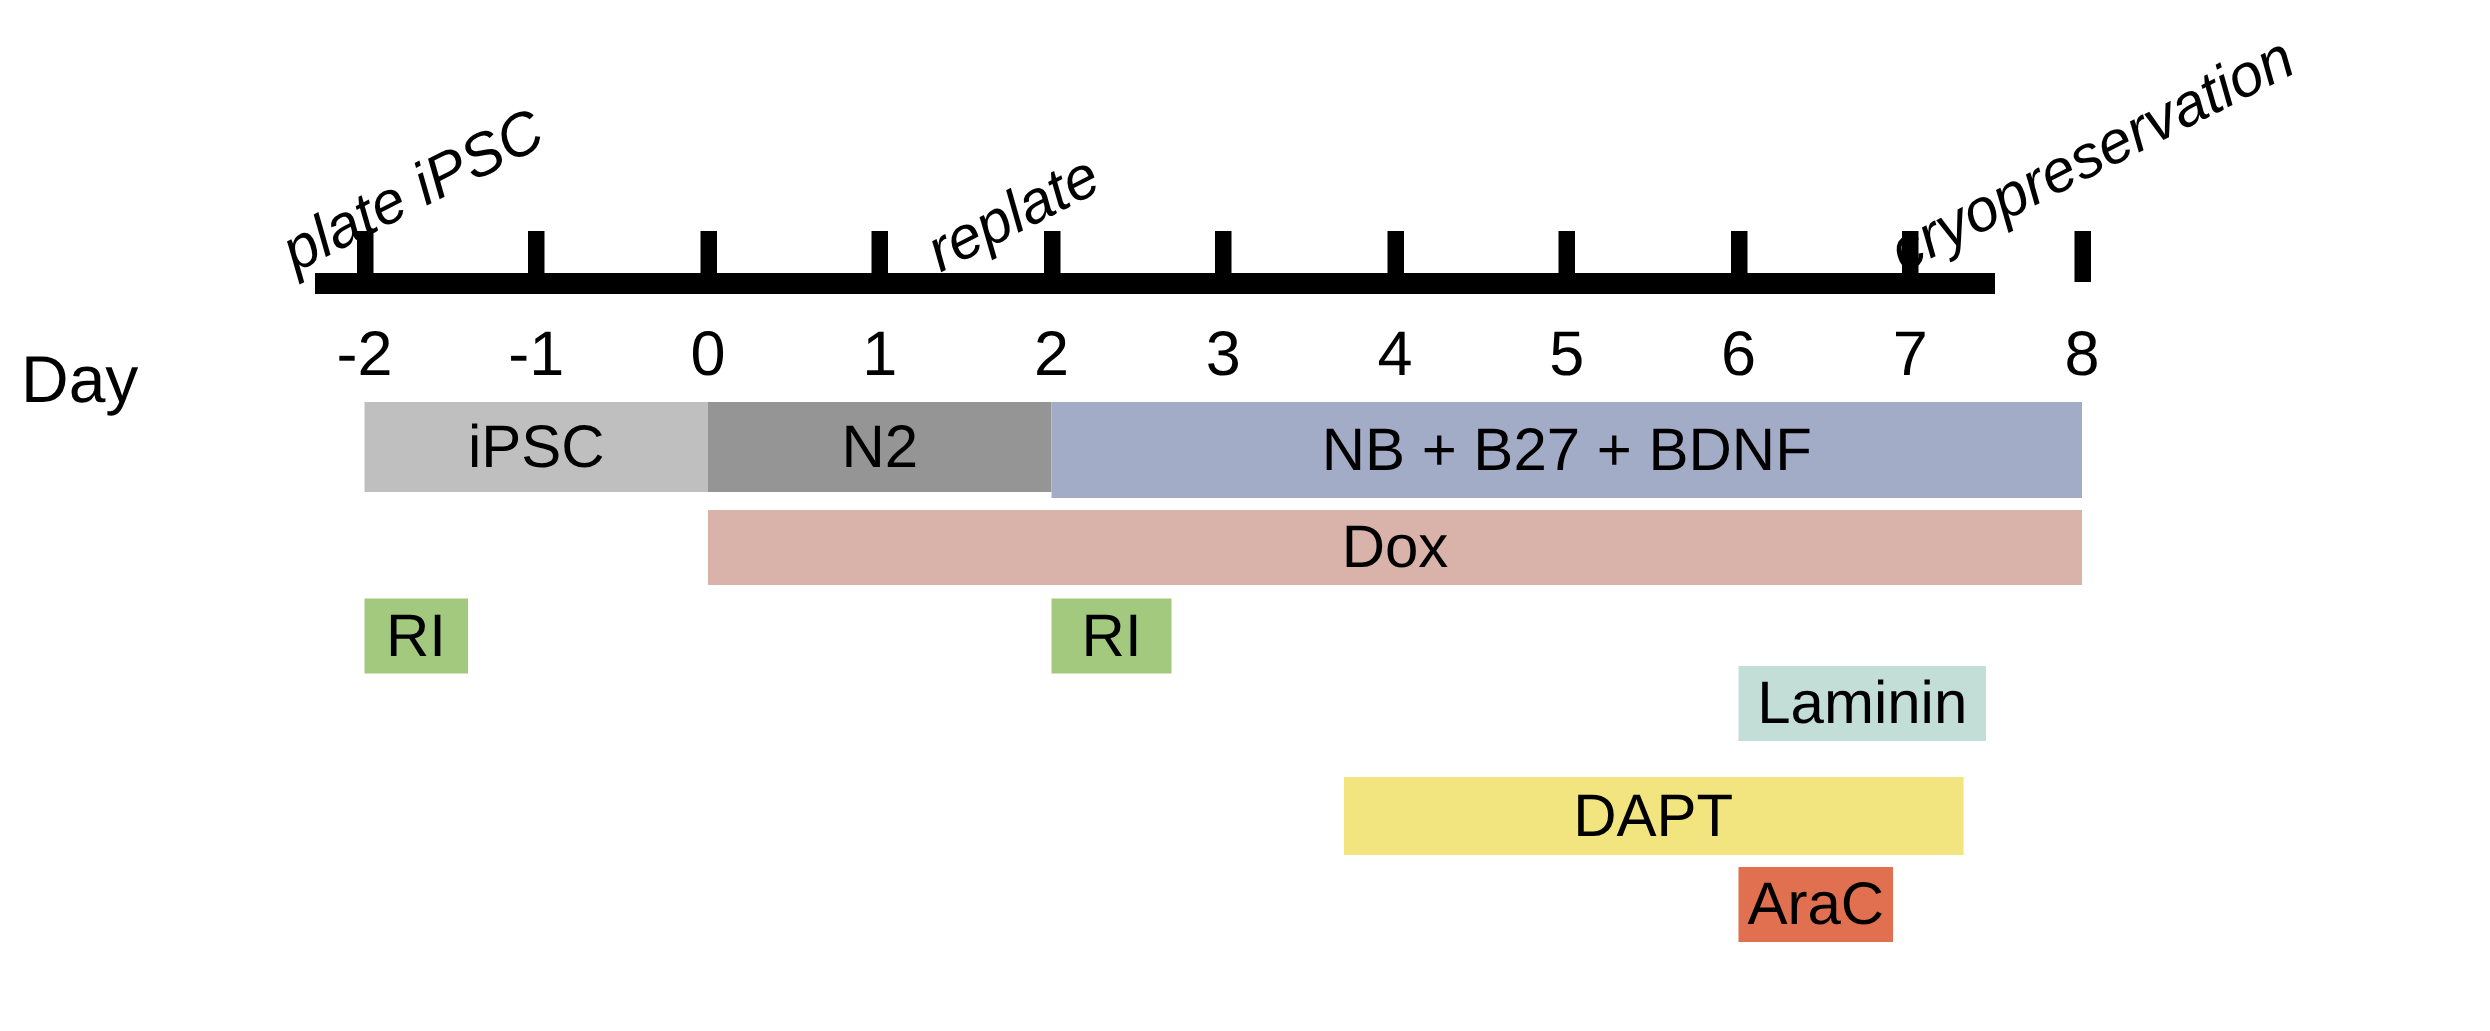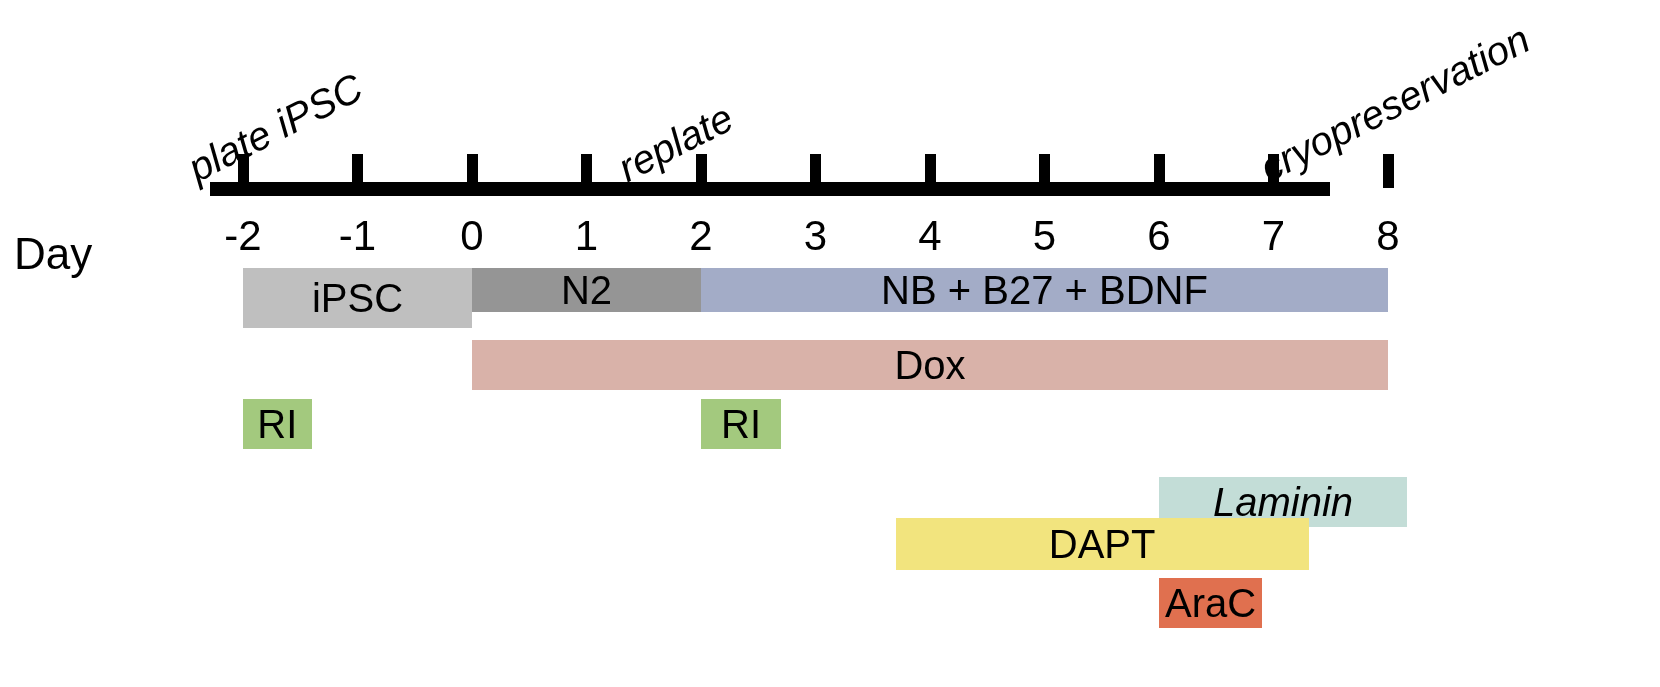--- a/index.html
+++ b/index.html
@@ -116,39 +116,39 @@
       <div class="day-number" style="width: 80px; left: 1004.5px; top: 215px;">5</div>
       <div class="day-number" style="width: 80px; left: 1119px; top: 215px;">6</div>
       <div class="day-number" style="width: 80px; left: 1233.5px; top: 215px;">7</div>
       <div class="day-number" style="width: 80px; left: 1348px; top: 215px;">8</div>
     </div>
 
   <div id="medium-bar-layer">
       <div class="bar" style="left: 243px; width: 229px; top: 268px; height: 60px; background: rgb(191, 191, 191);">
         <span>iPSC</span>
       </div>
-      <div class="bar" style="left: 472px; width: 229px; top: 268px; height: 44px; background: rgb(149, 149, 149);">
+      <div class="bar" style="left: 472px; width: 229px; top: 268px; height: 60px; background: rgb(149, 149, 149);">
         <span>N2</span>
       </div>
-      <div class="bar" style="left: 701px; width: 687px; top: 268px; height: 44px; background: rgb(163, 172, 199);">
+      <div class="bar" style="left: 701px; width: 687px; top: 268px; height: 64px; background: rgb(163, 172, 199);">
         <span>NB + B27 + BDNF</span>
       </div>
     </div>
 
   <div id="treatment-bar-layer">
       <div class="bar" style="left: 472px; width: 916px; top: 340px; height: 50px; background: rgb(217, 178, 169); text-align: center;">
         <span>Dox</span>
       </div>
       <div class="bar" style="left: 243px; width: 68.7px; top: 399px; height: 50px; background: rgb(163, 201, 126);">
         <span>RI</span>
       </div>
       <div class="bar" style="left: 701px; width: 80.15px; top: 399px; height: 50px; background: rgb(163, 201, 126);">
         <span>RI</span>
       </div>
-      <div class="bar" style="left: 1159px; width: 248px; top: 477px; height: 50px; background: rgb(195, 221, 215); font-style: italic;">
+      <div class="bar" style="left: 1159px; width: 165px; top: 444px; height: 50px; background: rgb(195, 221, 215);">
         <span>Laminin</span>
       </div>
       <div class="bar" style="left: 895.65px; width: 413px; top: 518px; height: 52px; background: rgb(242, 228, 126);">
         <span>DAPT</span>
       </div>
       <div class="bar" style="left: 1159px; width: 103.05px; top: 578px; height: 50px; background: rgb(224, 112, 79); align-items: center;">
         <span>AraC</span>
       </div>
     </div>
 

